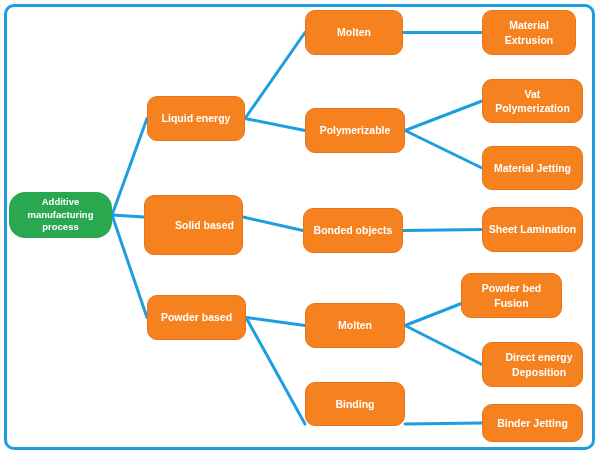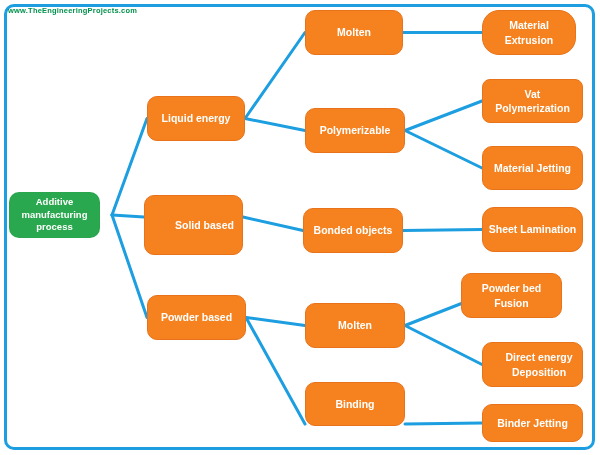--- a/index.html
+++ b/index.html
@@ -68,52 +68,51 @@
     background: #2AA84F;
     border: 1px solid #23964526;
     font-size: 9.5px;
   }
 </style>
 </head>
 <body>
 
 <div class="canvas">
   <div class="frame"></div>
-  <div class="watermark">www.TheEngineeringProjects.com</div>
   <svg class="connectors" xmlns="http://www.w3.org/2000/svg" width="600" height="455" viewBox="0 0 600 455">
       <line x1="112" y1="215" x2="147" y2="118.5" stroke="#1C9EE0" stroke-width="3" stroke-linecap="round"></line>
       <line x1="112" y1="215" x2="144" y2="217" stroke="#1C9EE0" stroke-width="3" stroke-linecap="round"></line>
       <line x1="112" y1="215" x2="147" y2="317.5" stroke="#1C9EE0" stroke-width="3" stroke-linecap="round"></line>
       <line x1="245" y1="118.5" x2="305" y2="32.5" stroke="#1C9EE0" stroke-width="3" stroke-linecap="round"></line>
       <line x1="245" y1="118.5" x2="305" y2="130.5" stroke="#1C9EE0" stroke-width="3" stroke-linecap="round"></line>
       <line x1="403" y1="32.5" x2="482" y2="32.5" stroke="#1C9EE0" stroke-width="3" stroke-linecap="round"></line>
       <line x1="405" y1="130.5" x2="482" y2="101" stroke="#1C9EE0" stroke-width="3" stroke-linecap="round"></line>
       <line x1="405" y1="130.5" x2="482" y2="168" stroke="#1C9EE0" stroke-width="3" stroke-linecap="round"></line>
       <line x1="243" y1="217" x2="303" y2="230.5" stroke="#1C9EE0" stroke-width="3" stroke-linecap="round"></line>
       <line x1="403" y1="230.5" x2="482" y2="229.5" stroke="#1C9EE0" stroke-width="3" stroke-linecap="round"></line>
       <line x1="246" y1="317.5" x2="305" y2="325.5" stroke="#1C9EE0" stroke-width="3" stroke-linecap="round"></line>
       <line x1="246" y1="317.5" x2="305" y2="424" stroke="#1C9EE0" stroke-width="3" stroke-linecap="round"></line>
       <line x1="405" y1="325.5" x2="482" y2="295.5" stroke="#1C9EE0" stroke-width="3" stroke-linecap="round"></line>
       <line x1="405" y1="325.5" x2="482" y2="364.5" stroke="#1C9EE0" stroke-width="3" stroke-linecap="round"></line>
       <line x1="405" y1="424" x2="482" y2="423" stroke="#1C9EE0" stroke-width="3" stroke-linecap="round"></line>
     </svg>
   <div id="nodes-layer">
-      <div class="node green" style="left: 9px; top: 192px; width: 91px; height: 46px;">Additive manufacturing
+      <div class="node green" style="left: 9px; top: 192px; width: 103px; height: 46px; border-radius: 16px;">Additive manufacturing
 process</div>
       <div class="node orange" style="left: 147px; top: 96px; width: 98px; height: 45px;">Liquid energy</div>
       <div class="node orange" style="left: 144px; top: 195px; width: 99px; height: 60px; padding-left: 25px;">Solid based</div>
       <div class="node orange" style="left: 147px; top: 295px; width: 99px; height: 45px;">Powder based</div>
       <div class="node orange" style="left: 305px; top: 10px; width: 98px; height: 45px;">Molten</div>
       <div class="node orange" style="left: 305px; top: 108px; width: 100px; height: 45px;">Polymerizable</div>
       <div class="node orange" style="left: 303px; top: 208px; width: 100px; height: 45px; text-align: right;">Bonded objects</div>
       <div class="node orange" style="left: 305px; top: 303px; width: 100px; height: 45px;">Molten</div>
       <div class="node orange" style="left: 305px; top: 382px; width: 100px; height: 44px;">Binding</div>
-      <div class="node orange" style="left: 482px; top: 10px; width: 94px; height: 45px; border-radius: 17px;">Material
+      <div class="node orange" style="left: 482px; top: 10px; width: 94px; height: 45px;">Material
 Extrusion</div>
-      <div class="node orange" style="left: 482px; top: 79px; width: 101px; height: 44px; border-radius: 8px;">Vat
+      <div class="node orange" style="left: 482px; top: 79px; width: 101px; height: 44px;">Vat
 Polymerization</div>
       <div class="node orange" style="left: 482px; top: 146px; width: 101px; height: 44px;">Material Jetting</div>
       <div class="node orange" style="left: 482px; top: 207px; width: 101px; height: 45px; border-radius: 12px;">Sheet Lamination</div>
       <div class="node orange" style="left: 461px; top: 273px; width: 101px; height: 45px;">Powder bed
 Fusion</div>
       <div class="node orange" style="left: 482px; top: 342px; width: 101px; height: 45px; padding-left: 16px;">Direct energy
 Deposition</div>
       <div class="node orange" style="left: 482px; top: 404px; width: 101px; height: 38px;">Binder Jetting</div>
     </div>
 </div>

